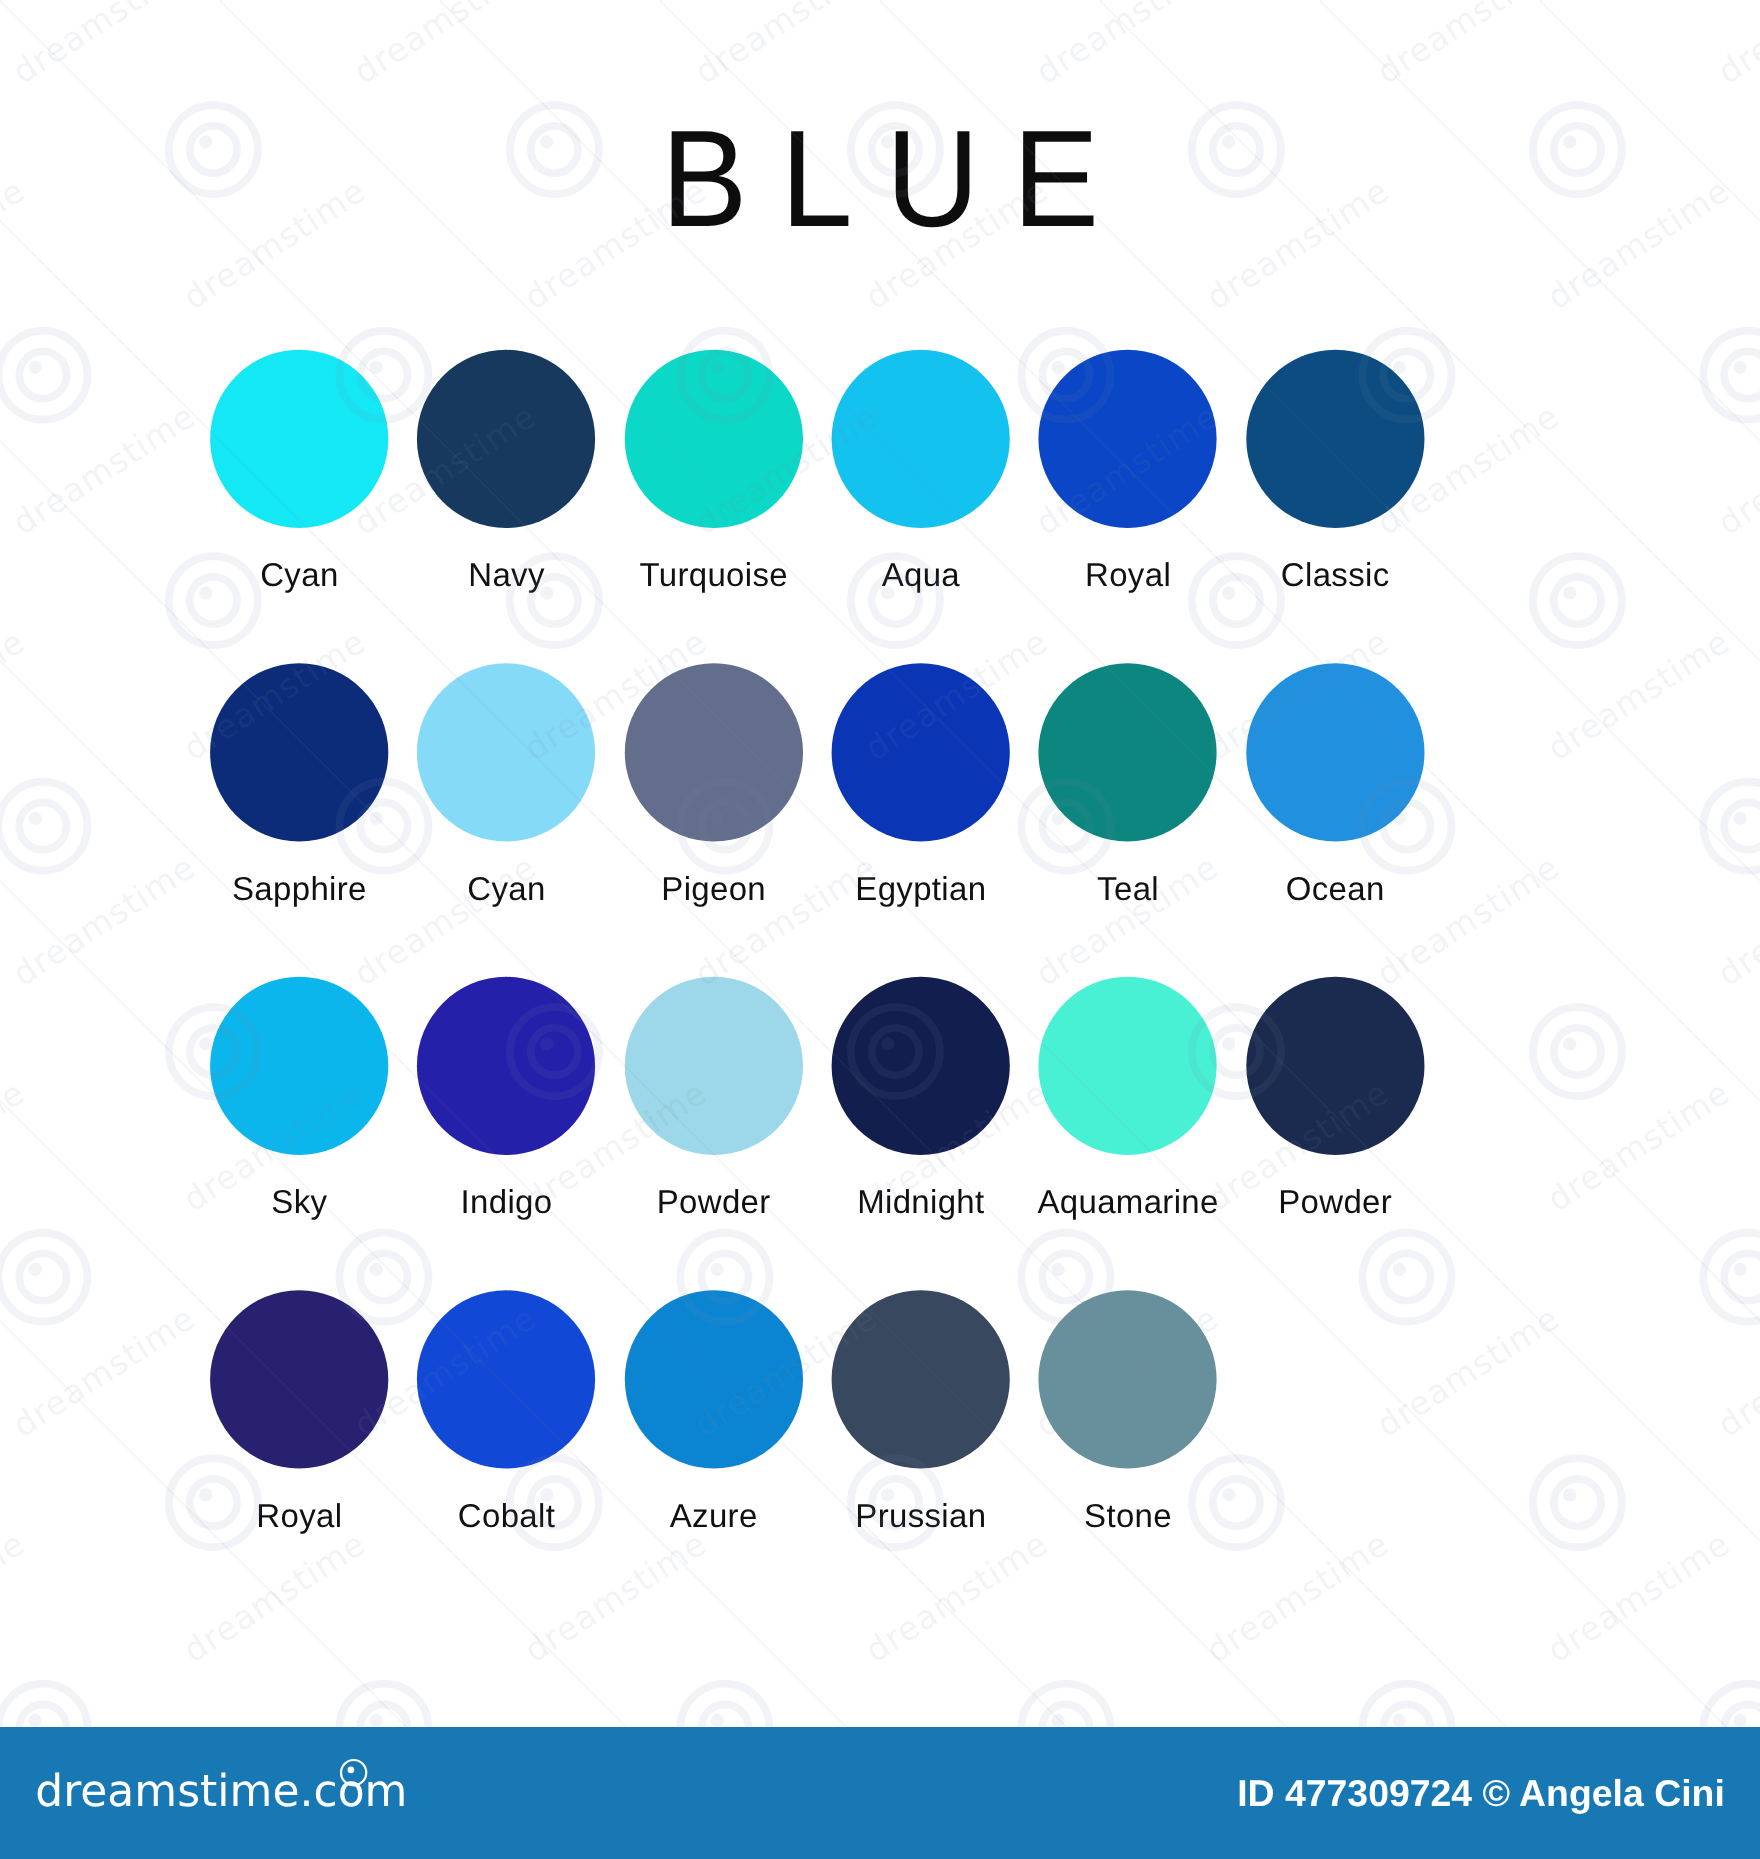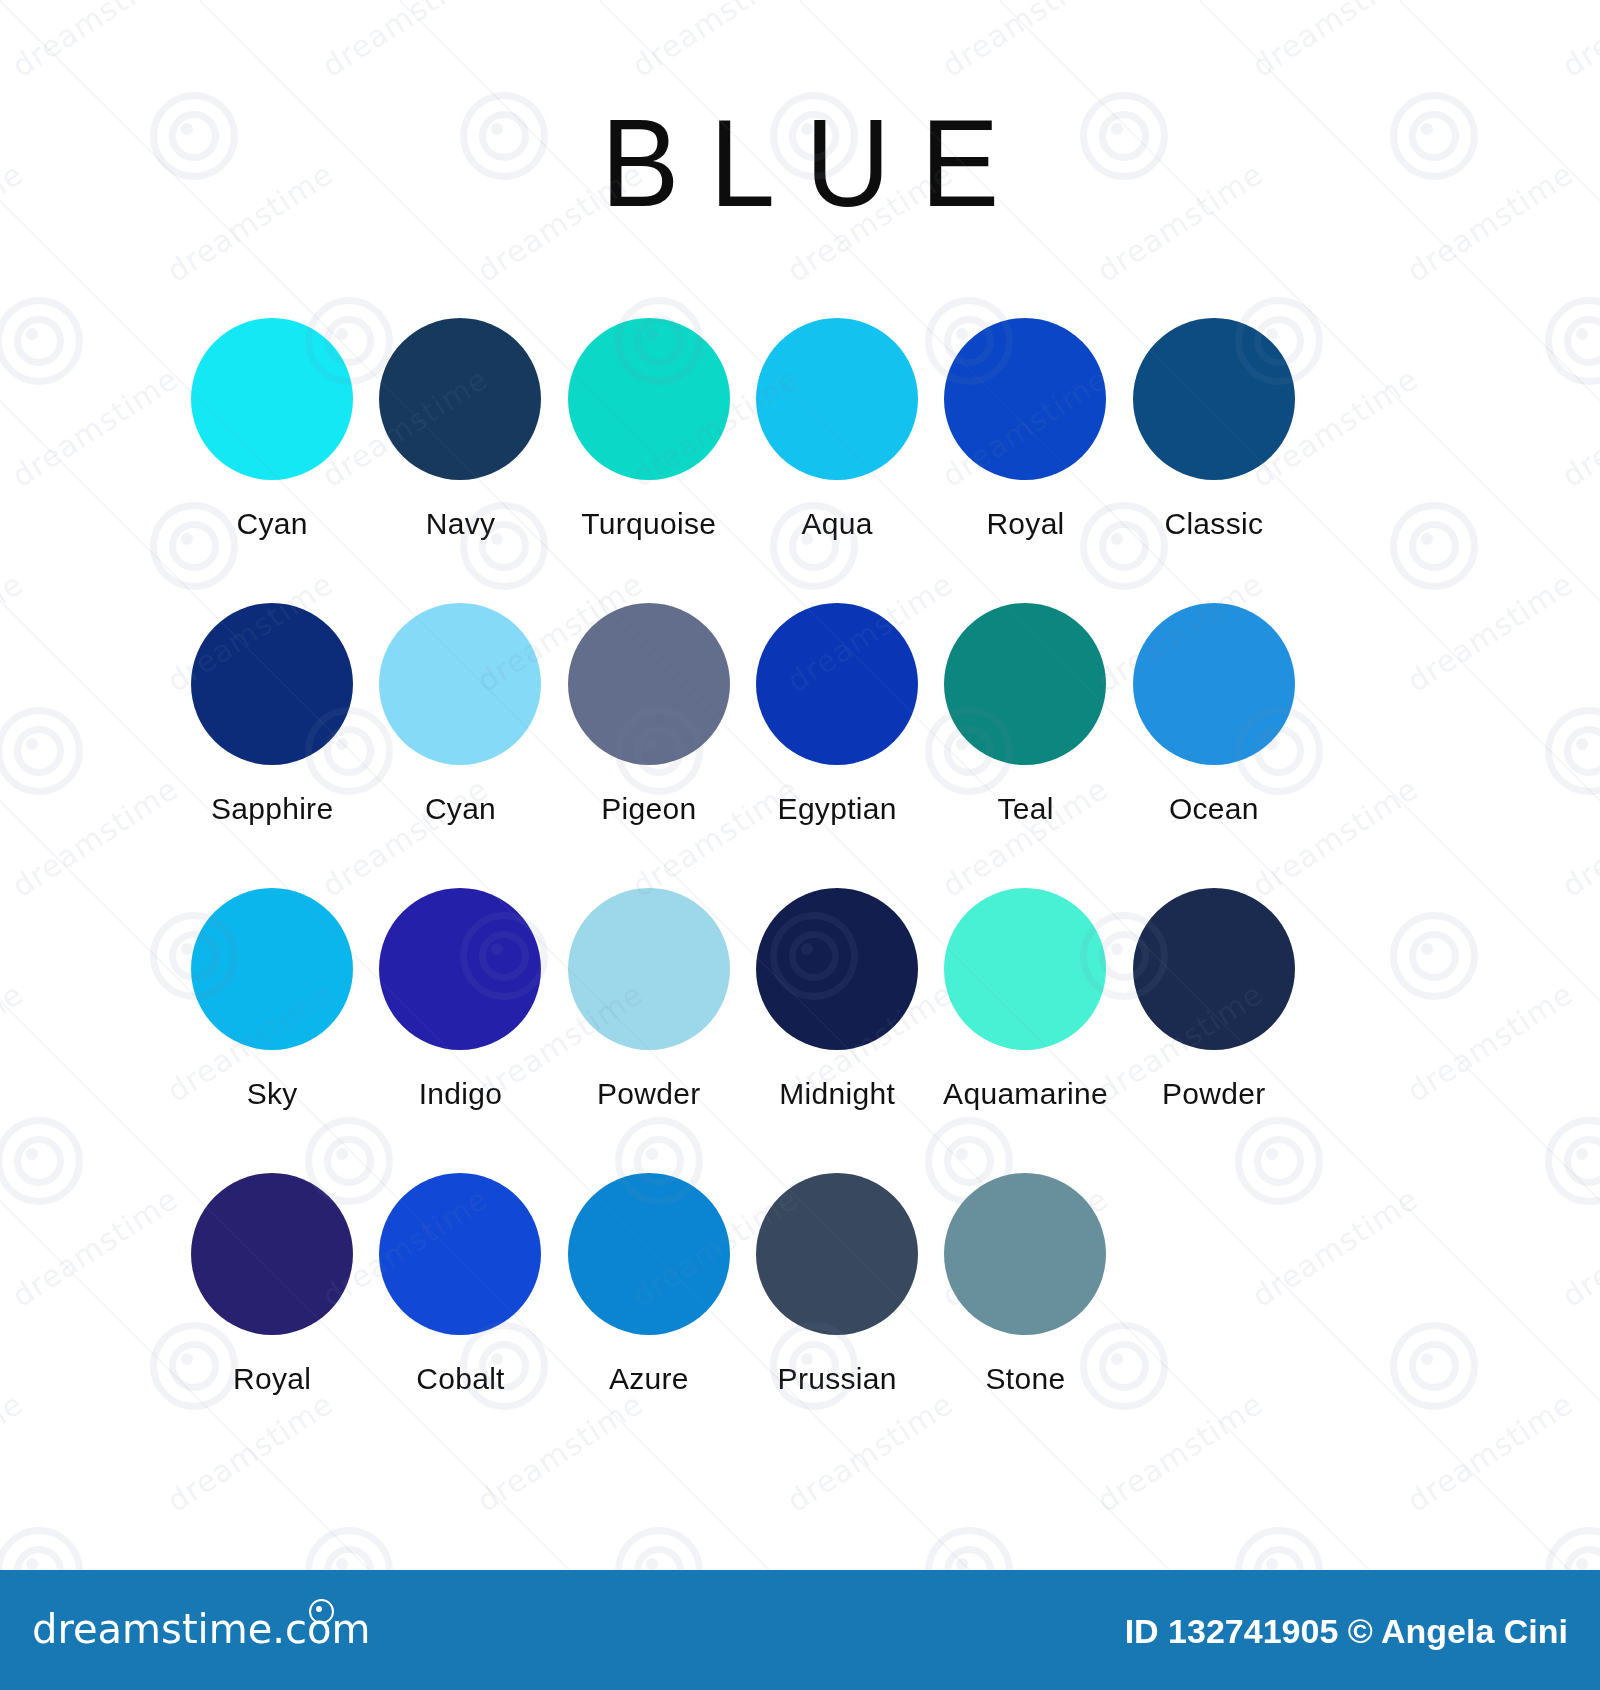--- a/index.html
+++ b/index.html
@@ -398,14 +398,14 @@
         <div class="swatch-circle" style="background: rgb(104, 144, 156);"></div>
         <div class="swatch-label">Stone</div>
       </div>
     </div>
 
 </div>
 
 <div id="footer-bar" style="background: rgb(24, 120, 180);">
   <div id="footer-logo">dreamstime.com</div>
   <div id="footer-logo-spiral"></div>
-  <div id="footer-credit">ID 132741905 © Angela Cini</div>
+  <div id="footer-credit">ID 477309724 © Angela Cini</div>
 </div>
 
 </body></html>

